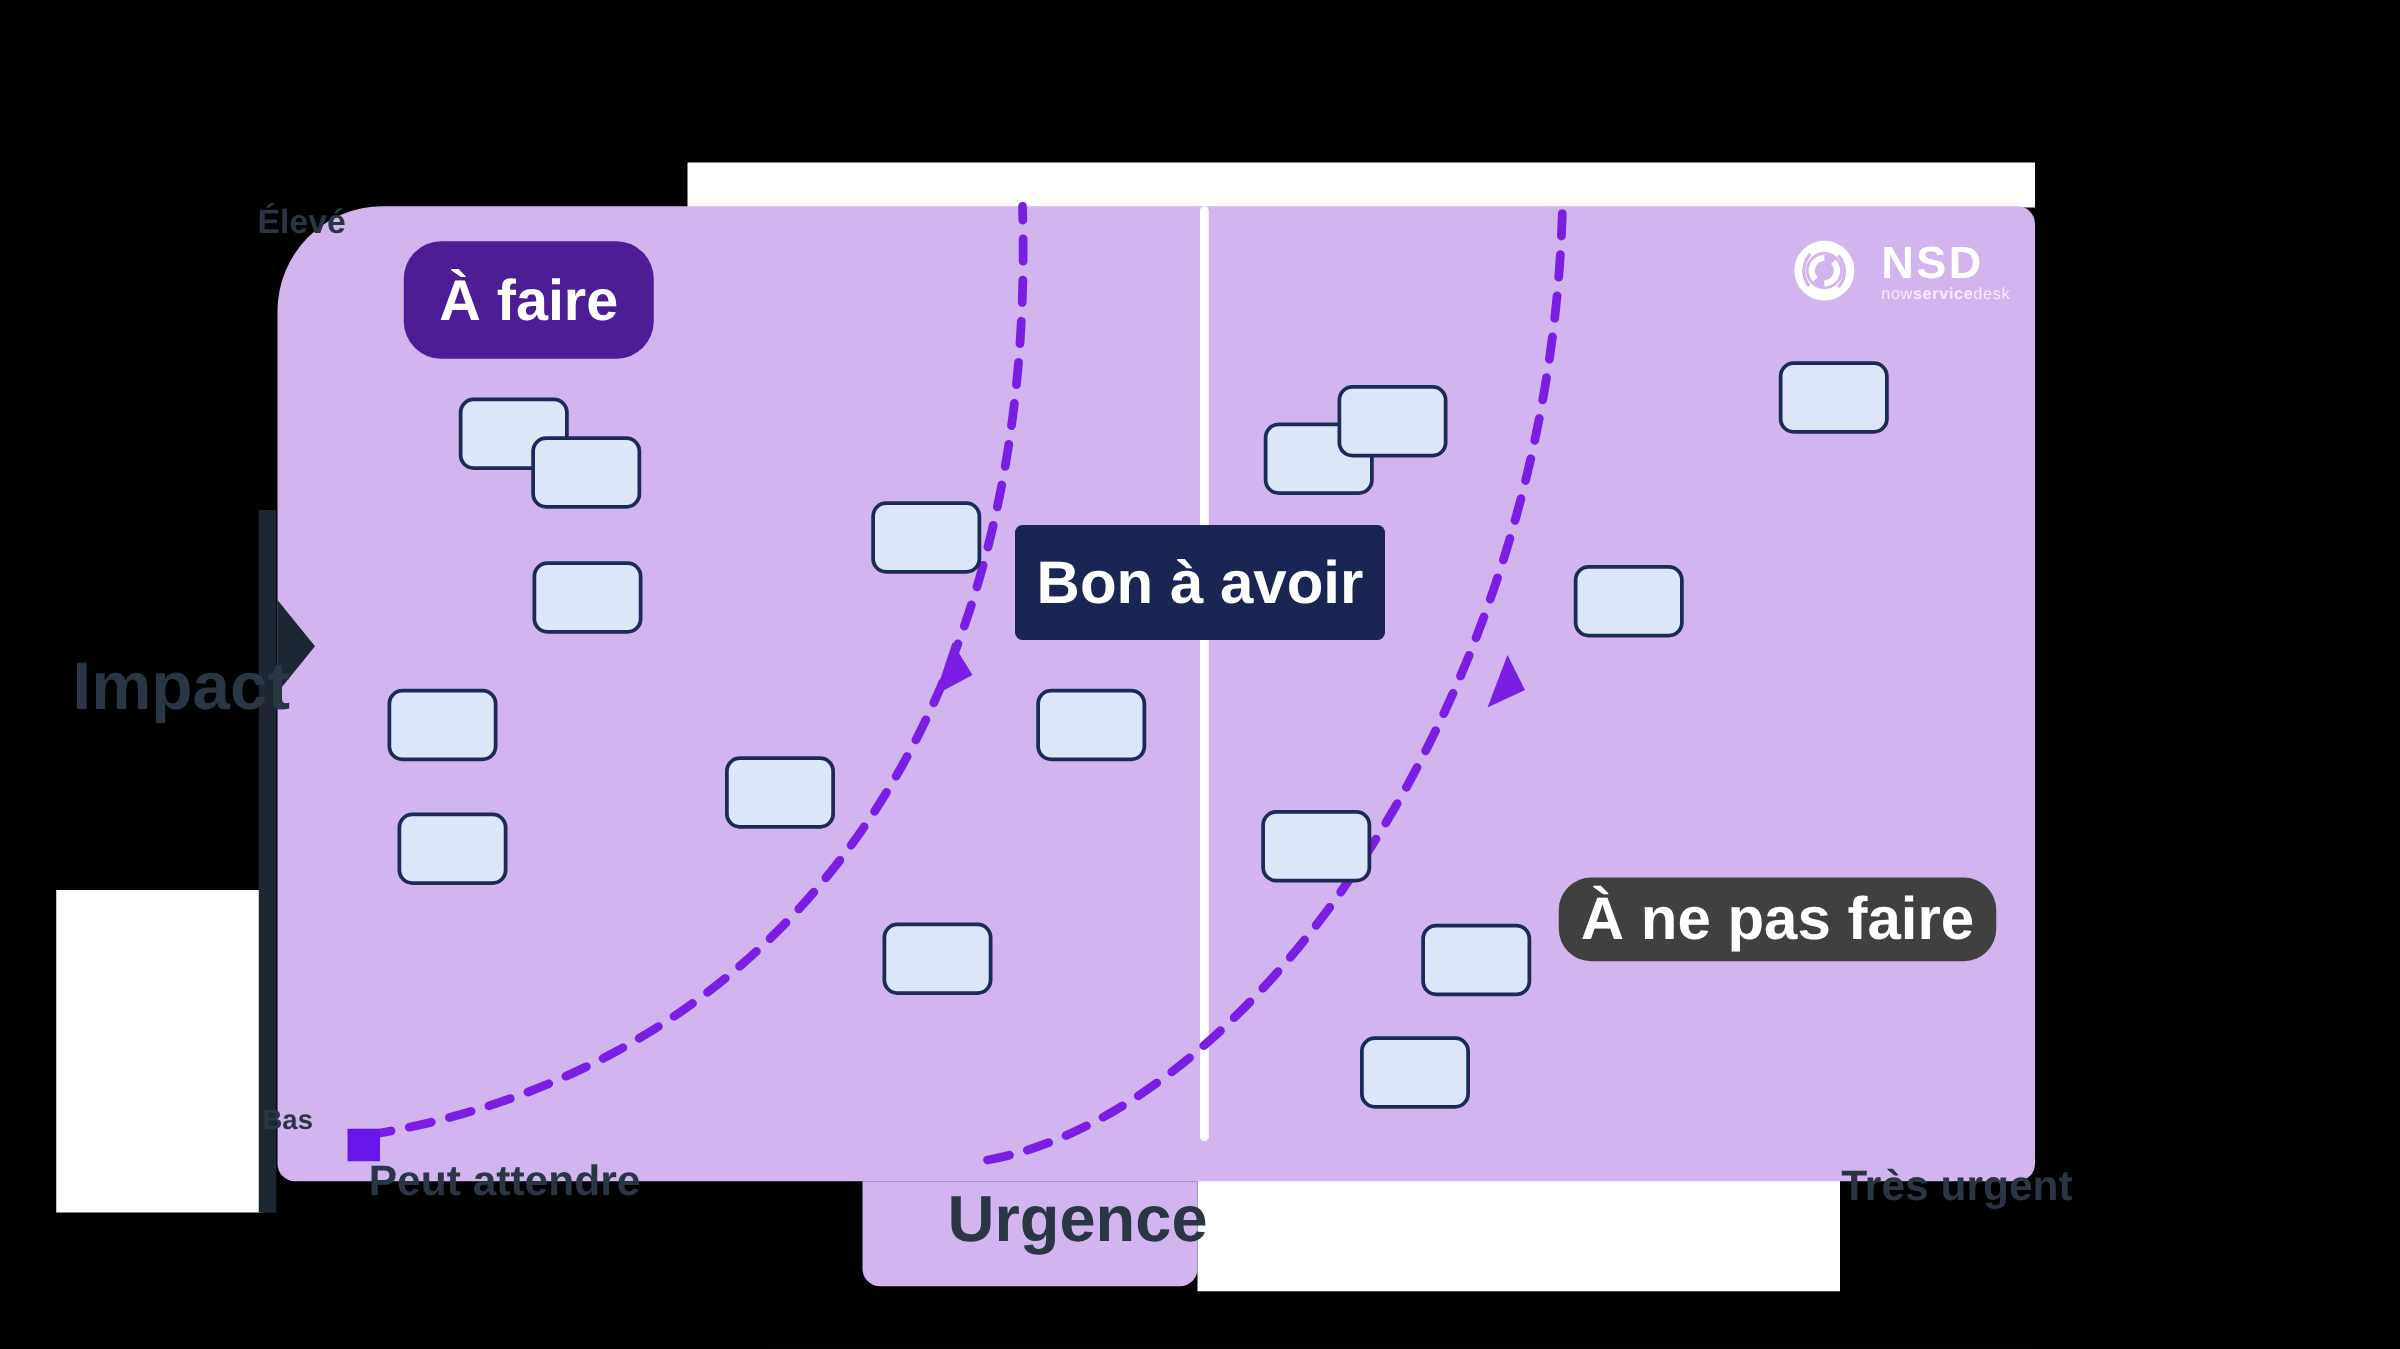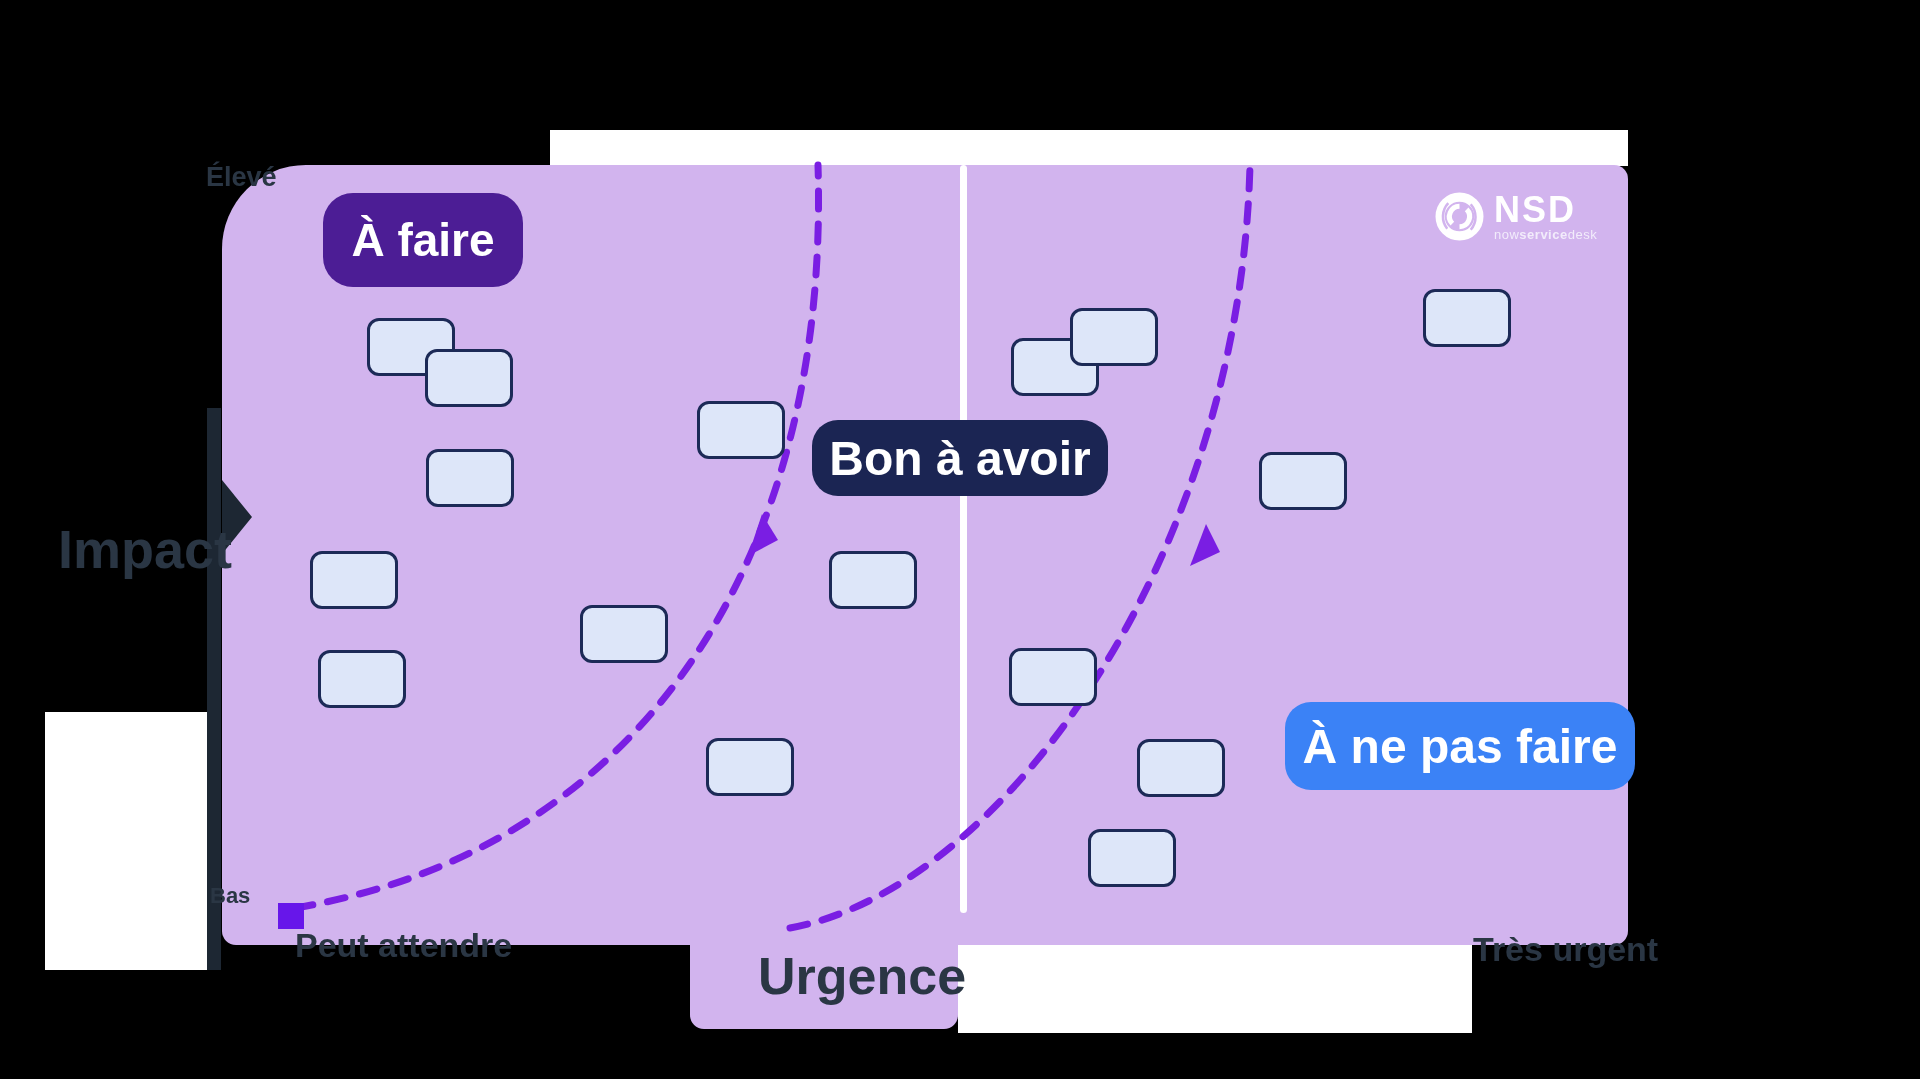--- a/index.html
+++ b/index.html
@@ -9,21 +9,21 @@
   #stub{position:absolute;background:#d2b4ee;border-radius:0 0 14px 14px;}
   .white-shape{position:absolute;background:#ffffff;}
   #divider{position:absolute;background:#ffffff;border-radius:4px;}
   #origin-square{position:absolute;}
   #axis-line-y{position:absolute;}
   .axis-label{position:absolute;color:#2a3644;font-weight:600;white-space:nowrap;line-height:1;}
   .zone-badge{position:absolute;display:flex;align-items:center;justify-content:center;
               color:#fff;font-weight:700;white-space:nowrap;}
   .note{position:absolute;box-sizing:border-box;}
   #curves-svg{position:absolute;left:0;top:0;}
-  #logo{position:absolute;display:flex;align-items:flex-start;gap:10px;}
+  #logo{position:absolute;display:flex;align-items:flex-start;gap:21px;}
   #logo-text-col{display:flex;flex-direction:column;}
   #logo-nsd{color:#fff;font-weight:700;letter-spacing:2px;line-height:1;}
   #logo-sub{color:#f2ecfb;letter-spacing:0.5px;line-height:1;}
   #logo-sub b{font-weight:700;}
 </style>
 </head>
 <body>
 
 <div id="stage" style="background: rgb(0, 0, 0);">
 
@@ -63,24 +63,24 @@
       <div class="note" style="left: 1259px; top: 452px; width: 88px; height: 58px; background: rgb(221, 230, 249); border: 3px solid rgb(28, 42, 87); border-radius: 12px;"></div>
       <div class="note" style="left: 1009px; top: 648px; width: 88px; height: 58px; background: rgb(221, 230, 249); border: 3px solid rgb(28, 42, 87); border-radius: 12px;"></div>
       <div class="note" style="left: 1137px; top: 739px; width: 88px; height: 58px; background: rgb(221, 230, 249); border: 3px solid rgb(28, 42, 87); border-radius: 12px;"></div>
       <div class="note" style="left: 1088px; top: 829px; width: 88px; height: 58px; background: rgb(221, 230, 249); border: 3px solid rgb(28, 42, 87); border-radius: 12px;"></div>
       <div class="note" style="left: 1423px; top: 289px; width: 88px; height: 58px; background: rgb(221, 230, 249); border: 3px solid rgb(28, 42, 87); border-radius: 12px;"></div>
     </div>
 
   <div class="zone-badge" style="left: 323px; top: 193px; width: 200px; height: 94px; background: #4c1d95; font-size: 46px; border-radius: 30px;">
     <span>À faire</span>
   </div>
-  <div class="zone-badge" style="left: 812px; top: 420px; width: 296px; height: 76px; background: rgb(27, 37, 83); font-size: 48px; border-radius: 26px;">
+  <div class="zone-badge" style="left: 812px; top: 420px; width: 296px; height: 92px; background: rgb(27, 37, 83); font-size: 48px; border-radius: 6px;">
     <span>Bon à avoir</span>
   </div>
-  <div class="zone-badge" style="left: 1285px; top: 702px; width: 350px; height: 88px; background: #3b82f6; font-size: 48px; border-radius: 26px;">
+  <div class="zone-badge" style="left: 1247px; top: 702px; width: 350px; height: 67px; background: #404040; font-size: 48px; border-radius: 26px;">
     <span>À ne pas faire</span>
   </div>
 
   <div class="axis-label" style="left: 206px; top: 164px; font-size: 27px; color: rgb(42, 54, 68);">Élevé</div>
   <div class="axis-label" style="left: 58px; top: 522px; font-size: 54px; color: rgb(42, 54, 68);">Impact</div>
   <div class="axis-label" style="left: 210px; top: 885px; font-size: 22px; color: rgb(42, 54, 68);">Bas</div>
   <div class="axis-label" style="left: 295px; top: 928px; font-size: 34px; color: rgb(42, 54, 68);">Peut attendre</div>
   <div class="axis-label" style="left: 758px; top: 950px; font-size: 52px; color: rgb(42, 54, 68);">Urgence</div>
   <div class="axis-label" style="left: 1473px; top: 932px; font-size: 34px; color: rgb(42, 54, 68);">Très urgent</div>
 

